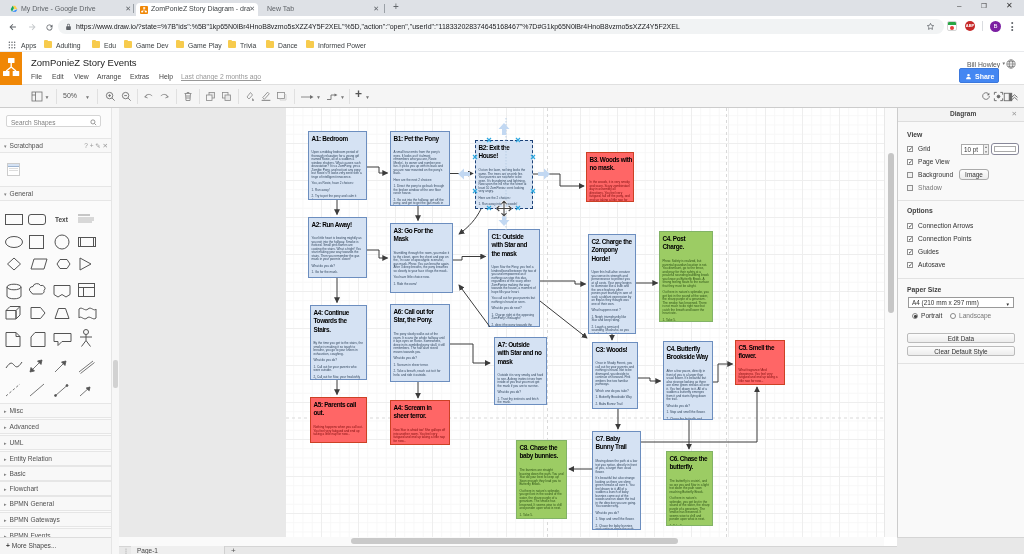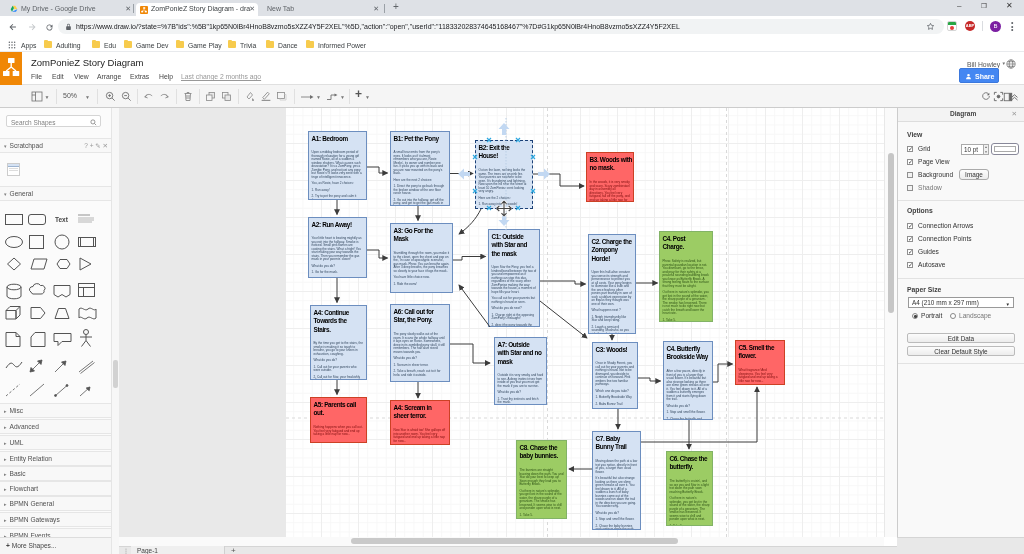--- a/index.html
+++ b/index.html
@@ -164,21 +164,21 @@
 
 <div id="dheader">
   <div id="dlogo"><svg width="22" height="33" viewBox="0 0 22 33">
           <g fill="#fff">
             <rect x="8" y="6" width="6.5" height="5" rx="0.5"></rect>
             <rect x="3" y="19" width="6.5" height="5" rx="0.5"></rect>
             <rect x="12.7" y="19" width="6.5" height="5" rx="0.5"></rect>
             <path d="M11.2 11 L11.2 15 M11.2 15 L6.2 19 M11.2 15 L16 19" stroke="#fff" stroke-width="1.4" fill="none"></path>
           </g>
         </svg></div>
-  <div id="dtitle">ZomPonieZ Story Diagram</div>
+  <div id="dtitle">ZomPonieZ Story Events</div>
   <span class="menu" style="left:31px;">File</span>
   <span class="menu" style="left:52px;">Edit</span>
   <span class="menu" style="left:74px;">View</span>
   <span class="menu" style="left:97px;">Arrange</span>
   <span class="menu" style="left:130px;">Extras</span>
   <span class="menu" style="left:159px;">Help</span>
   <span class="menu" style="left:181px;color:#999;text-decoration:underline;">Last change 2 months ago</span>
   <span style="position:absolute;left:967px;top:9px;font-size:6.8px;color:#555;">Bill Howley</span>
   <span style="position:absolute;left:1001.5px;top:8.5px;font-size:4.5px;color:#777;">▼</span>
   <svg width="10" height="10" style="position:absolute;left:1006px;top:7px" viewBox="0 0 24 24">

